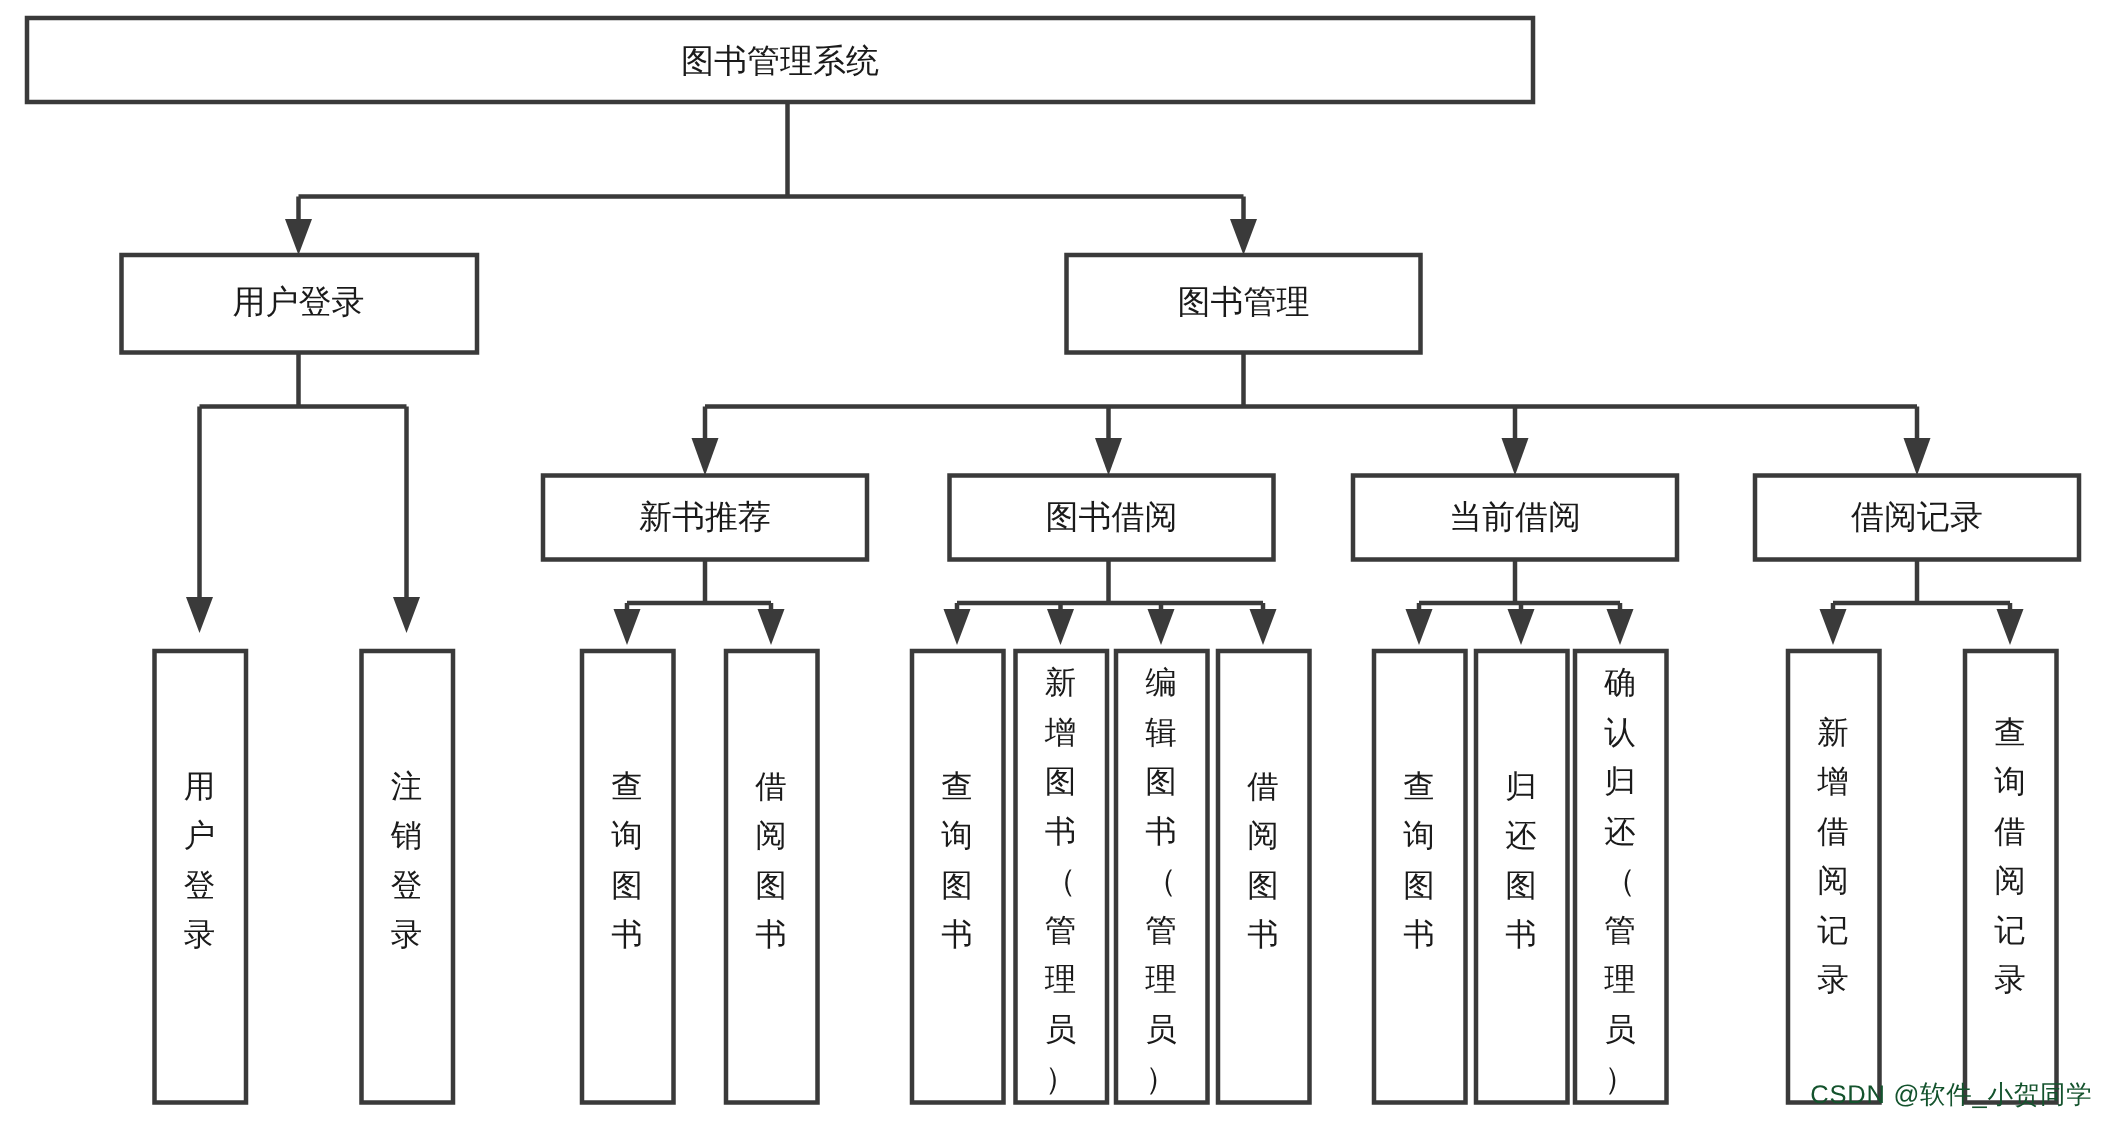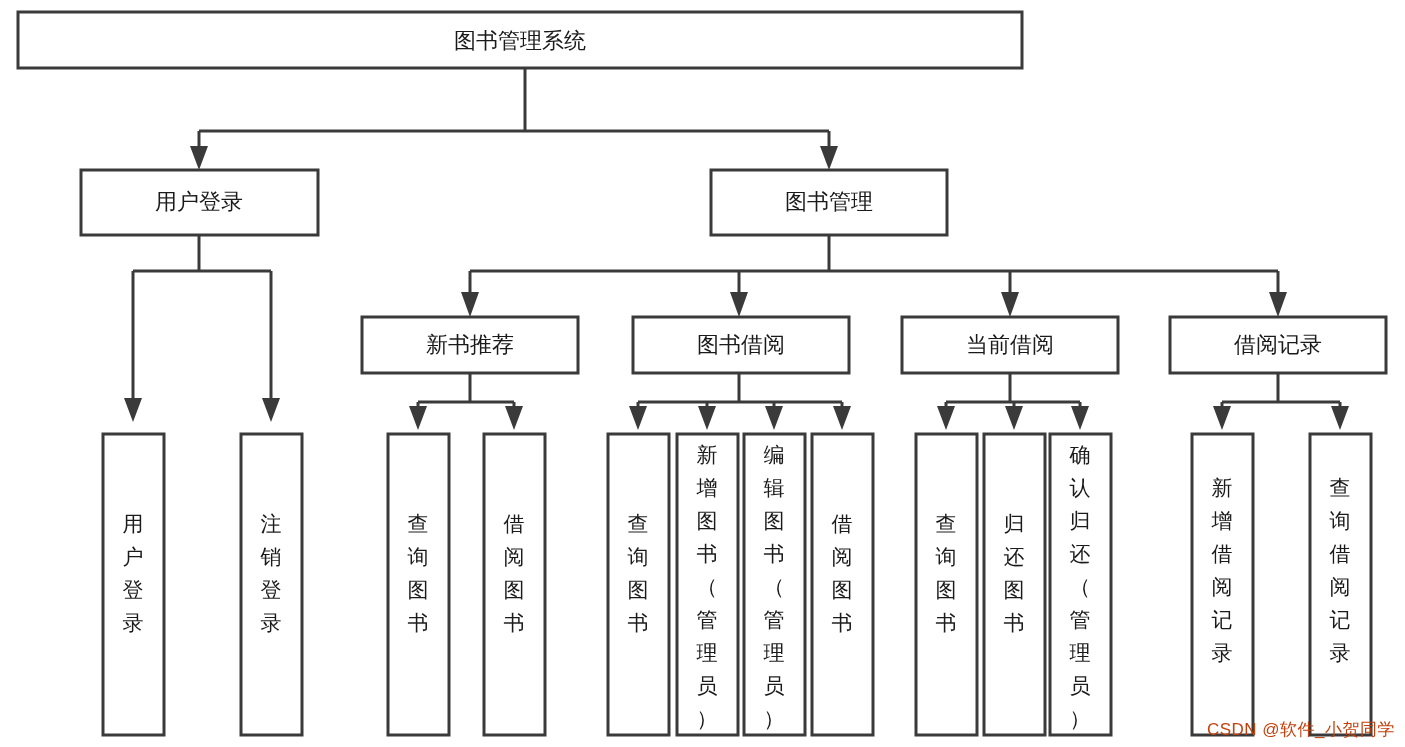--- a/index.html
+++ b/index.html
@@ -50,21 +50,21 @@
   .node-label-vert {
     fill: #1a1a1a;
     font-family: "Liberation Sans", "DejaVu Sans", sans-serif;
     font-size: 21px;
     text-anchor: middle;
   }
   .watermark {
     position: absolute;
     right: 10px;
     bottom: 6px;
-    color: #c2410c;
+    color: #14532d;
     font-size: 17px;
     font-family: "Liberation Sans", "DejaVu Sans", sans-serif;
     letter-spacing: 0.5px;
     white-space: nowrap;
     user-select: none;
     margin-top: 20px;
   }
 </style>
 </head>
 <body>

